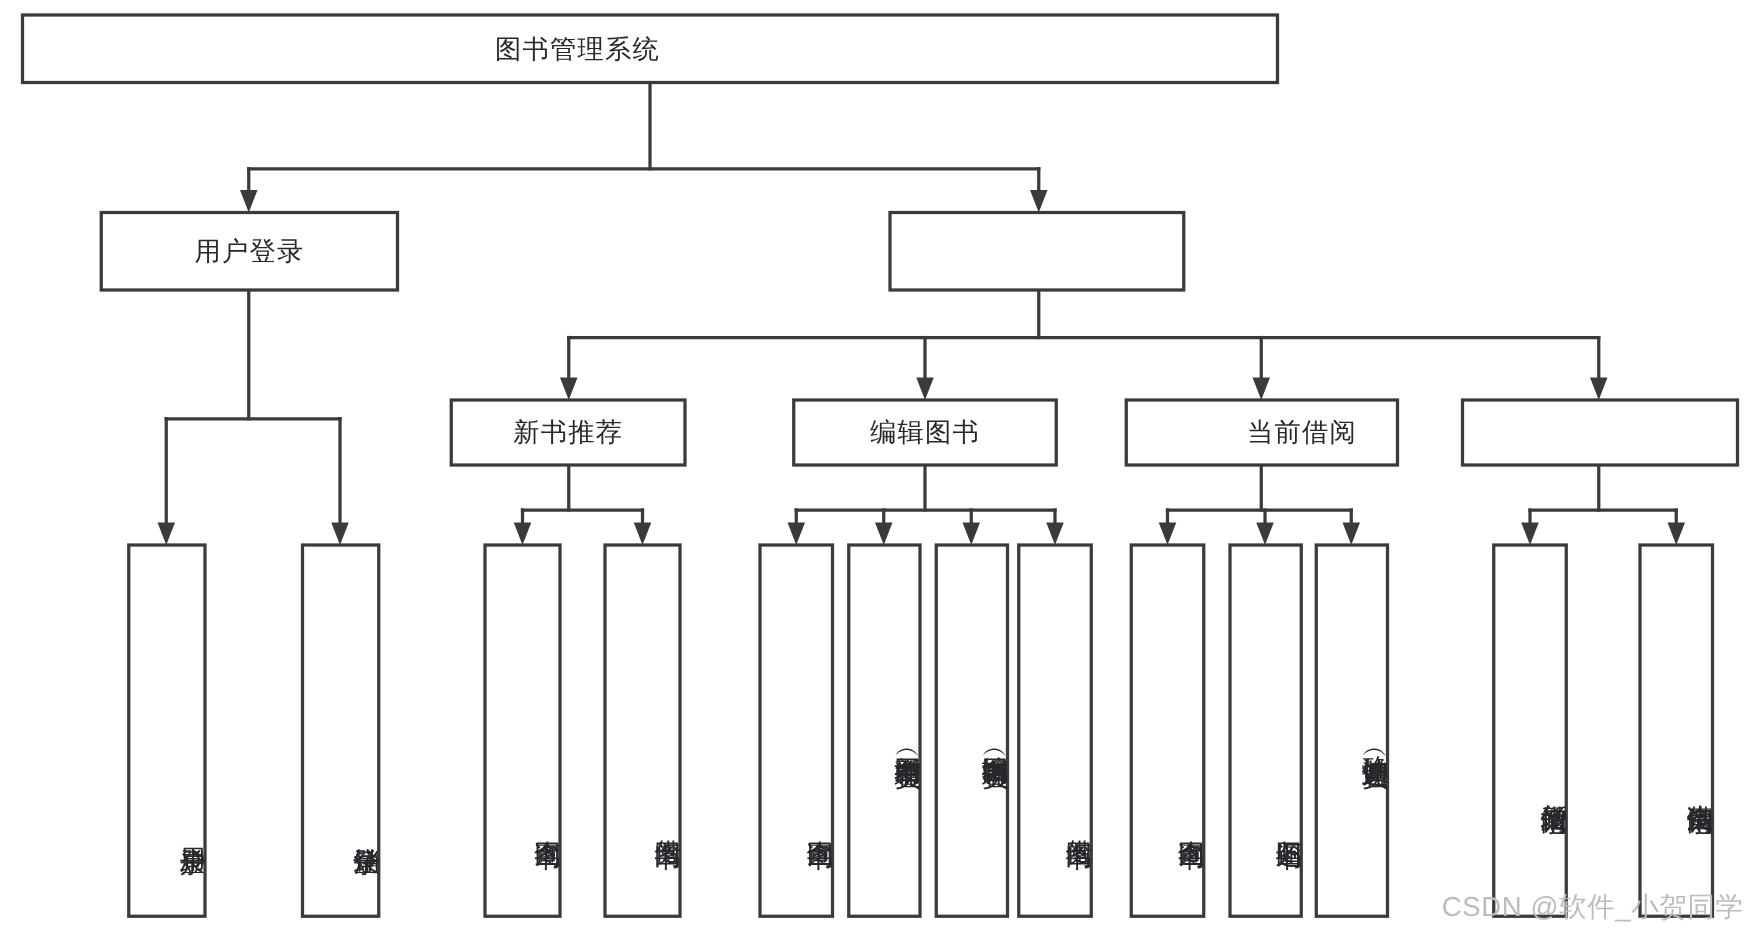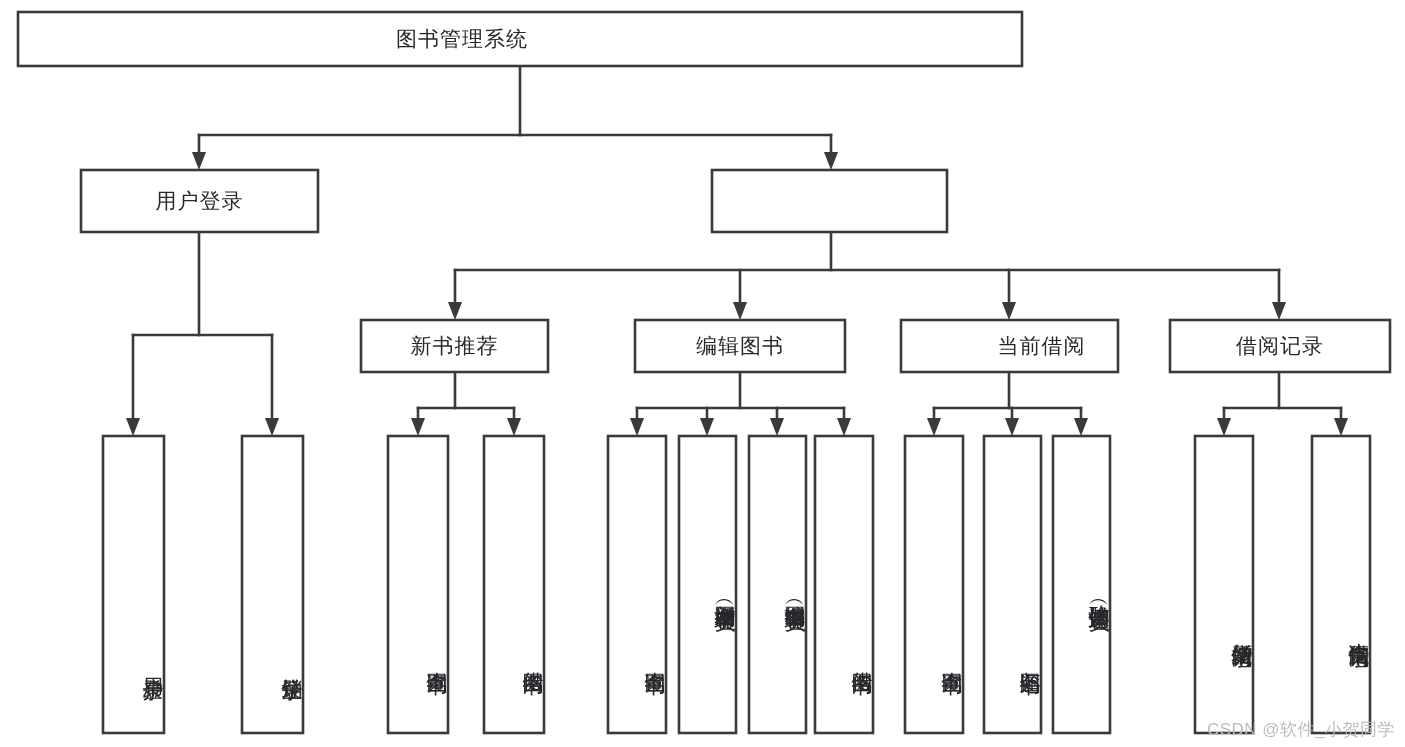--- a/index.html
+++ b/index.html
@@ -38,21 +38,21 @@
   }
   .arrow-head {
     fill: #3a3a3a;
     stroke: none;
   }
   .watermark {
     position: absolute;
     right: 10px;
     bottom: 6px;
     font-family: "Liberation Sans", "DejaVu Sans", sans-serif;
-    font-size: 17px;
+    font-size: 22px;
     color: #b9bcc0;
     white-space: nowrap;
     letter-spacing: 0.5px;
   }
   .vlabel-box {
     position: absolute;
     display: flex;
     align-items: flex-start;
     justify-content: center;
     writing-mode: vertical-rl;
@@ -185,21 +185,20 @@
     <rect class="node-rect" x="1312" y="436" width="58" height="297"></rect>
   </svg>
 
   <div class="hlabel-box" style="left:18px; top:12px; width:888px; height:54px;">图书管理系统</div>
 
   <div class="hlabel-box" style="left:81px; top:170px; width:237px; height:62px;">用户登录</div>
 
   <div class="hlabel-box" style="left:361px; top:320px; width:187px; height:52px;text-align:center;">新书推荐</div>
   <div class="hlabel-box" style="left:635px; top:320px; width:210px; height:52px;">编辑图书</div>
   <div class="hlabel-box" style="left:901px; top:320px; width:217px; height:52px;margin-left:32px;">当前借阅</div>
-  <div class="hlabel-box" style="left:1170px; top:320px; width:220px; height:52px;">借阅记录</div>
 
   <div class="vlabel-box" style="left:103px; top:436px; width:61px; height:297px; padding-top:78px;">用户登录</div>
   <div class="vlabel-box" style="left:242px; top:436px; width:61px; height:297px; padding-top:78px;">注销登录</div>
   <div class="vlabel-box" style="left:388px; top:436px; width:60px; height:297px; padding-top:72px;">查询图书</div>
   <div class="vlabel-box" style="left:484px; top:436px; width:60px; height:297px; padding-top:72px;">借阅图书</div>
   <div class="vlabel-box" style="left:608px; top:436px; width:58px; height:297px; padding-top:72px;">查询图书</div>
   <div class="vlabel-box" style="left:679px; top:436px; width:57px; height:297px; padding-top:8px;">新增图书（管理员）</div>
   <div class="vlabel-box" style="left:749px; top:436px; width:57px; height:297px; padding-top:8px;">编辑图书（管理员）</div>
   <div class="vlabel-box" style="left:815px; top:436px; width:58px; height:297px; padding-top:72px;">借阅图书</div>
   <div class="vlabel-box" style="left:905px; top:436px; width:58px; height:297px; padding-top:72px;">查询图书</div>

